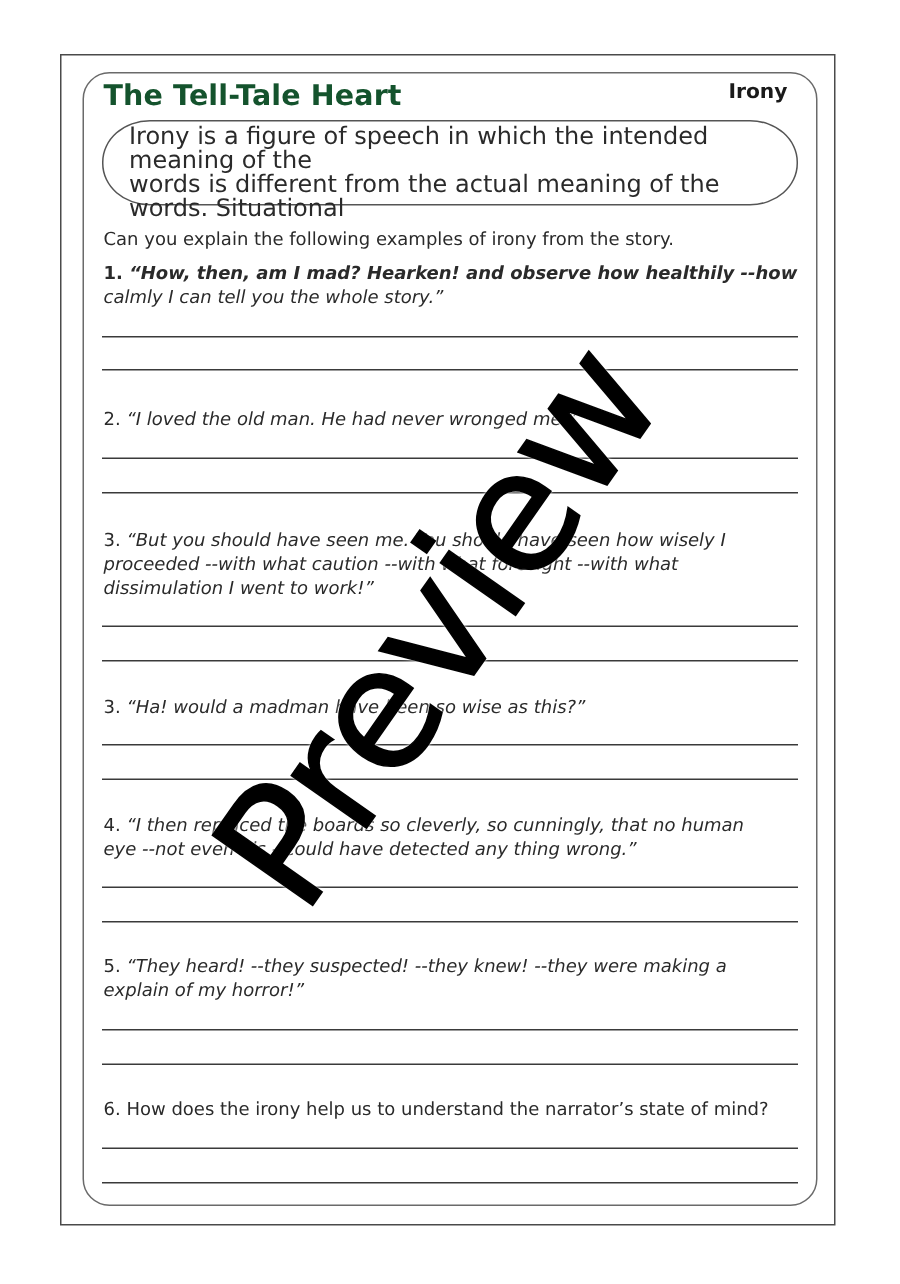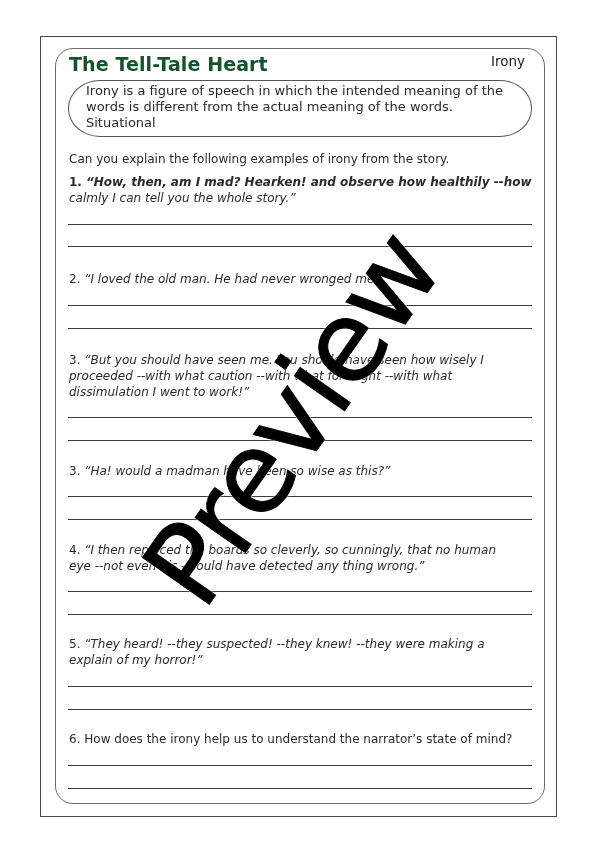--- a/index.html
+++ b/index.html
@@ -41,39 +41,39 @@
       font-size: 19px;
       font-weight: bold;
       color: #14532d;
       letter-spacing: 0.1px;
     }
     .header-topic {
       position: absolute;
       right: 75px;
       top: 53px;
       font-size: 13.5px;
-      font-weight: normal;
+      font-weight: bold;
       color: #1a1a1a;
     }
     .definition-bubble {
       position: absolute;
       left: 68px;
       top: 80px;
       width: 464px;
       height: 57px;
       border: 1.2px solid #555;
       border-radius: 32px / 28px;
       box-sizing: border-box;
     }
     .definition-text {
       position: absolute;
       left: 86px;
       top: 83px;
       width: 440px;
-      font-size: 13px;
+      font-size: 16px;
       line-height: 16px;
       color: #2a2a2a;
     }
     .text-line {
       position: absolute;
       left: 69px;
       font-size: 12px;
       line-height: 16px;
       color: #2a2a2a;
       white-space: nowrap;

